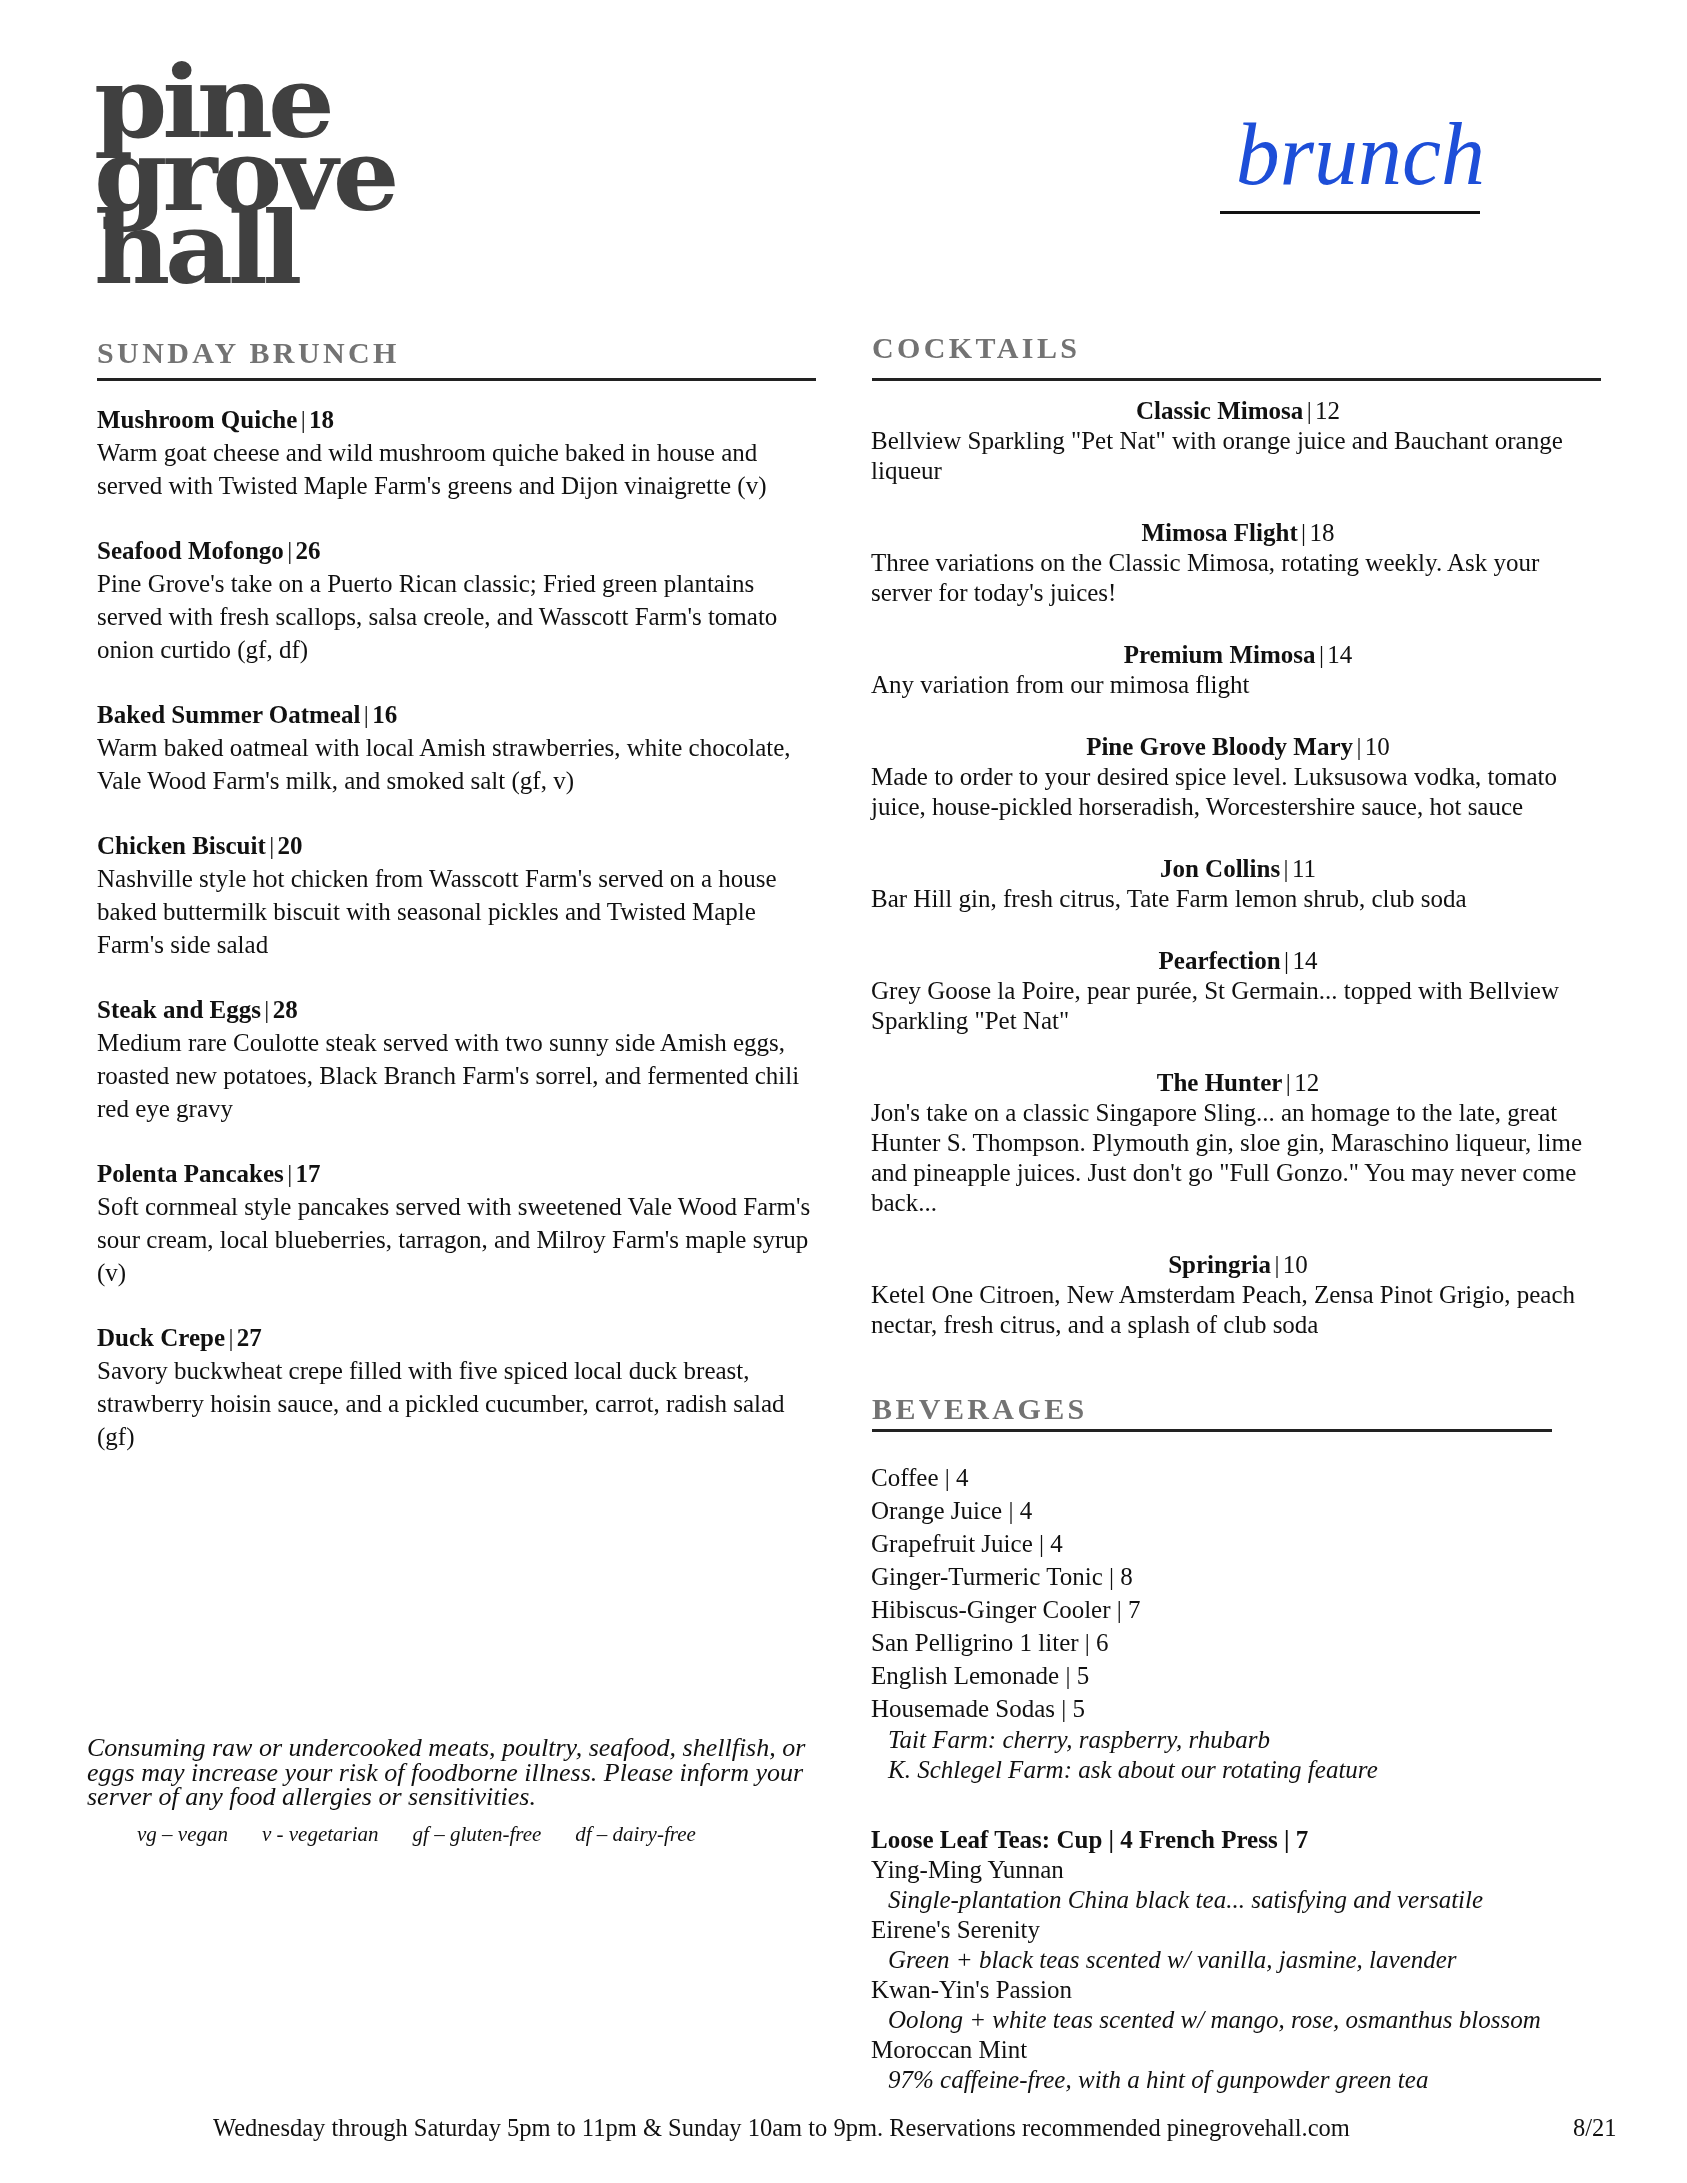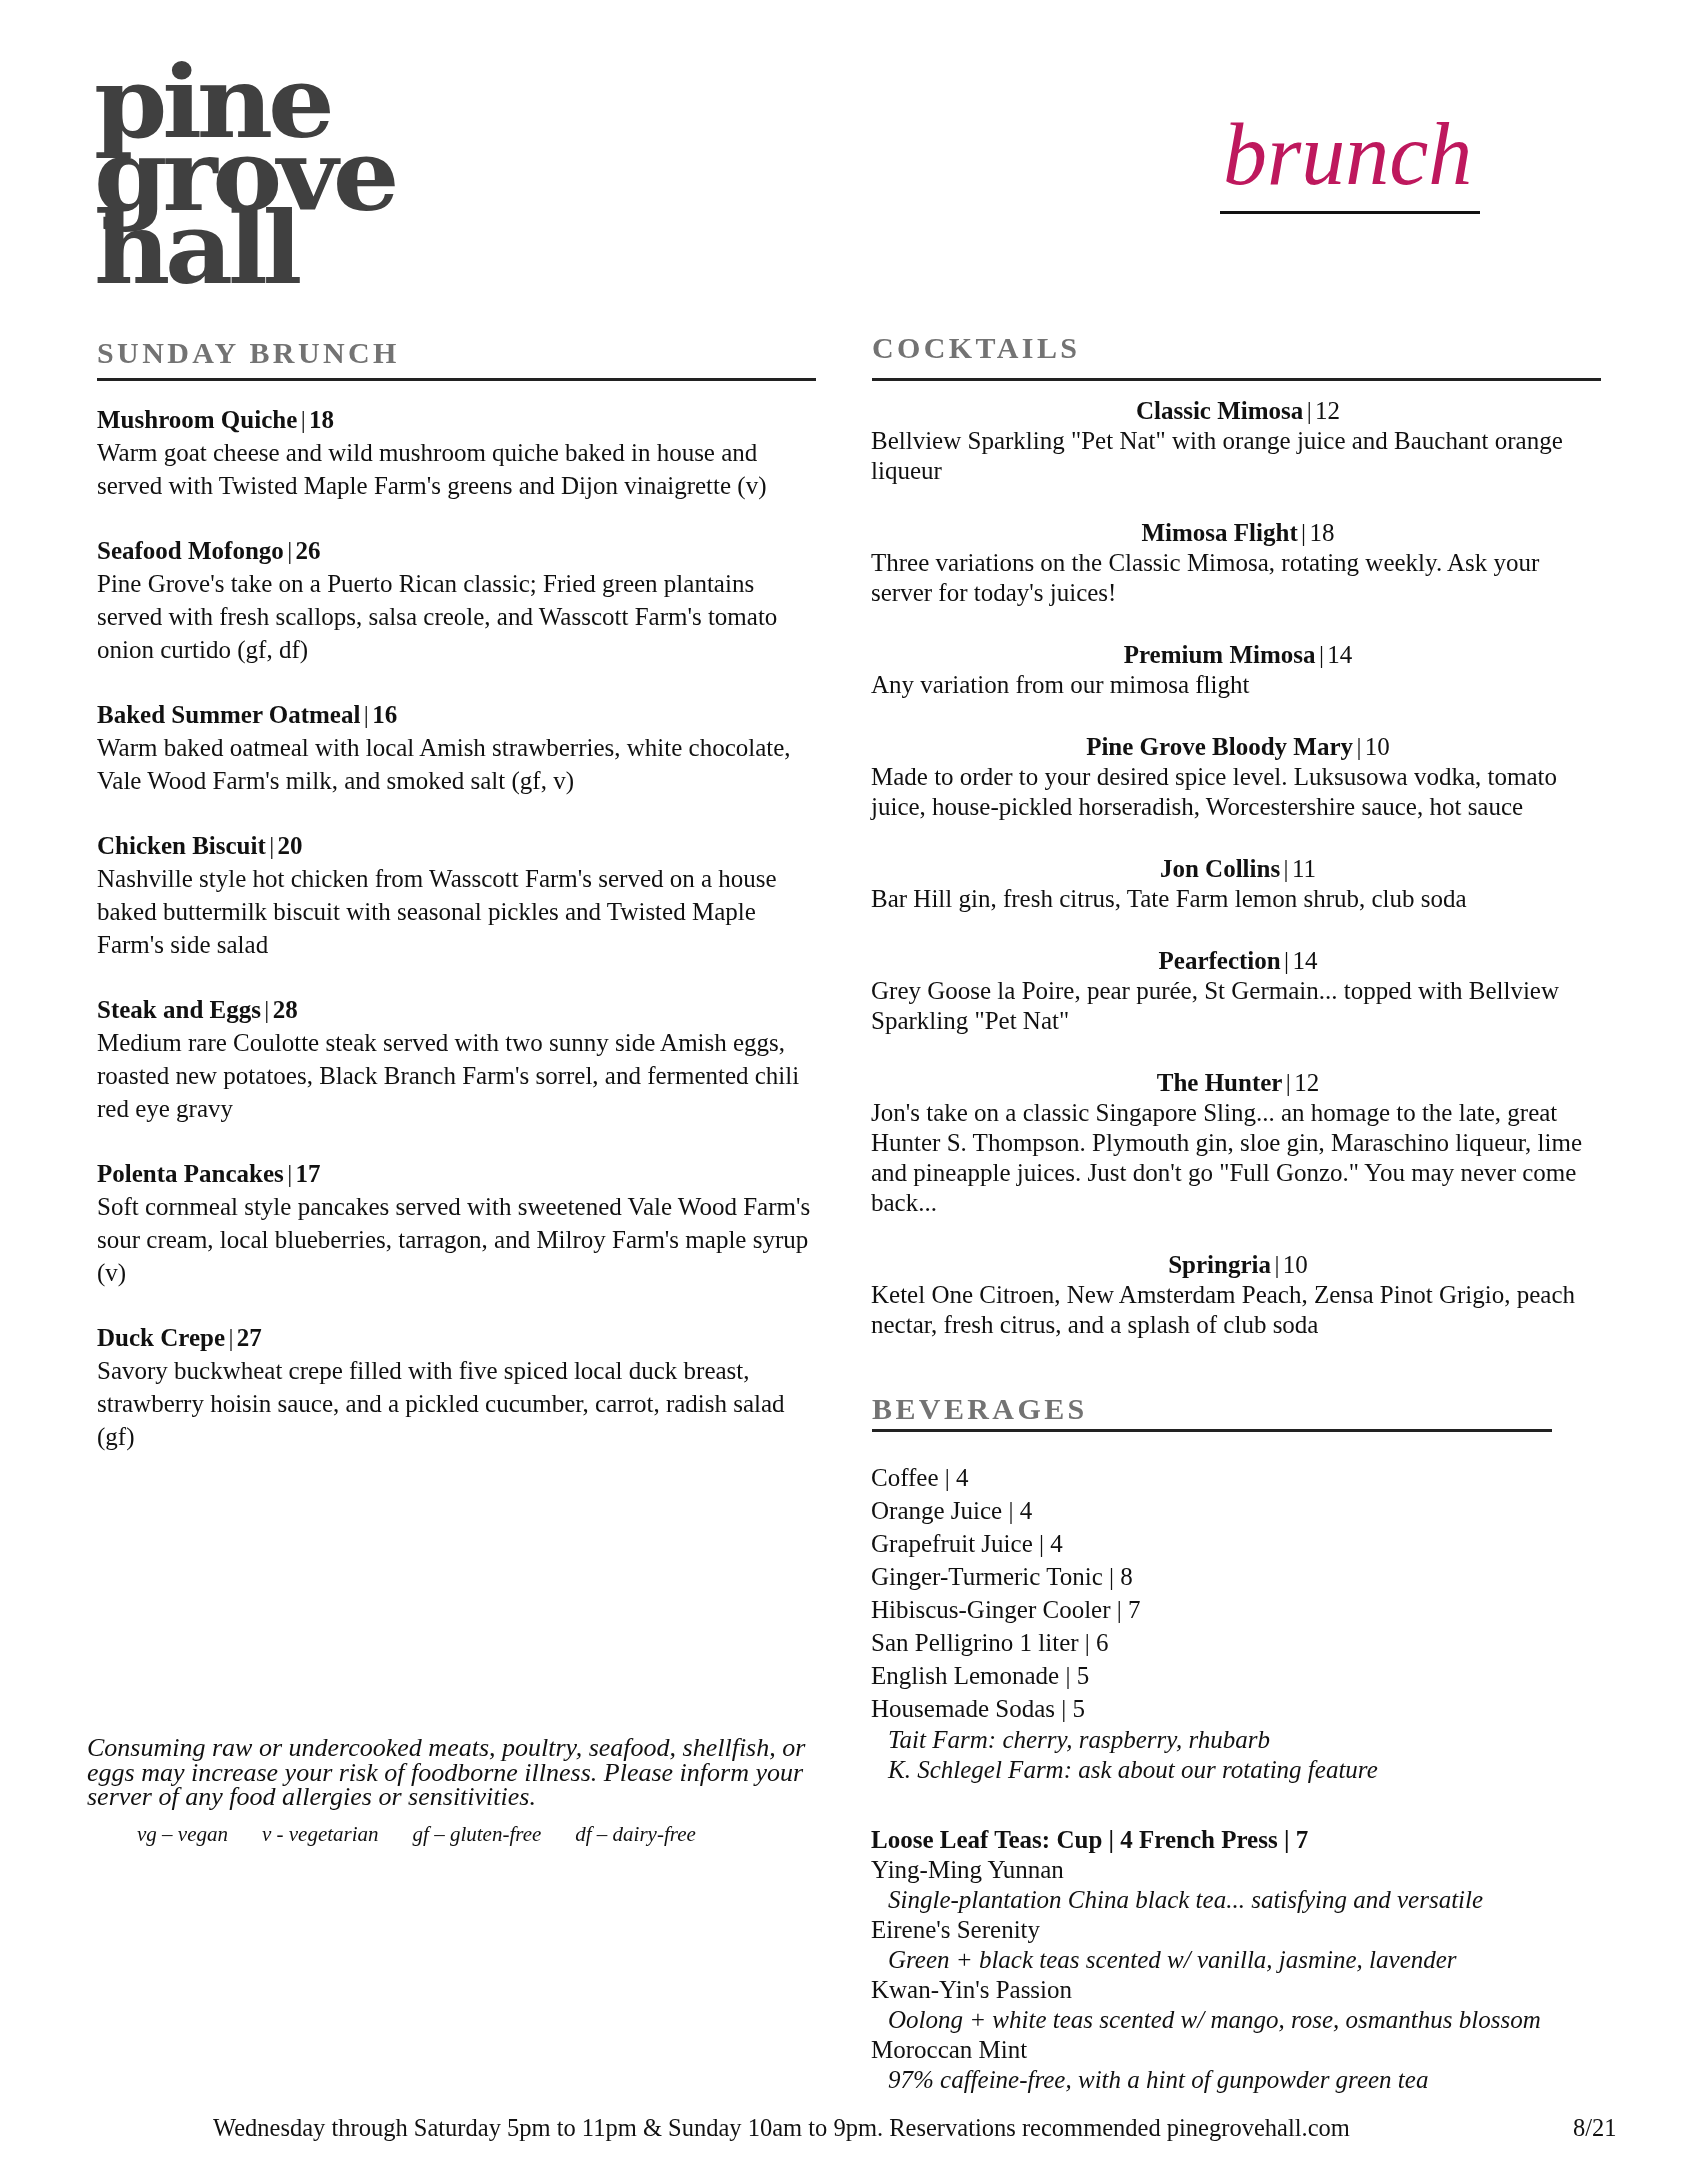--- a/index.html
+++ b/index.html
@@ -14,22 +14,22 @@
   .logo {
     left: 94px; top: 66px;
     font-family: "DejaVu Serif", "Liberation Serif", serif;
     font-weight: 900; font-size: 100px; line-height: 73px;
     letter-spacing: -5px; color: #404040;
   }
   .logo div { transform: scaleX(1.05); transform-origin: left; }
 
   
   .brunch-title {
-    left: 1223px; top: 108px; width: 262px; text-align: left;
-    font-style: italic; font-size: 88px; line-height: 93px; color: #be185d;
+    left: 1223px; top: 108px; width: 262px; text-align: right;
+    font-style: italic; font-size: 88px; line-height: 93px; color: #1d4ed8;
   }
   .brunch-rule { left: 1220px; top: 211px; width: 260px; height: 2.5px; background: #111; }
 
   
   .sec-head {
     font-weight: bold; font-size: 30px; letter-spacing: 3.4px; line-height: 34px;
     color: #737373;
   }
   .rule { height: 2.5px; background: #222; }
 

